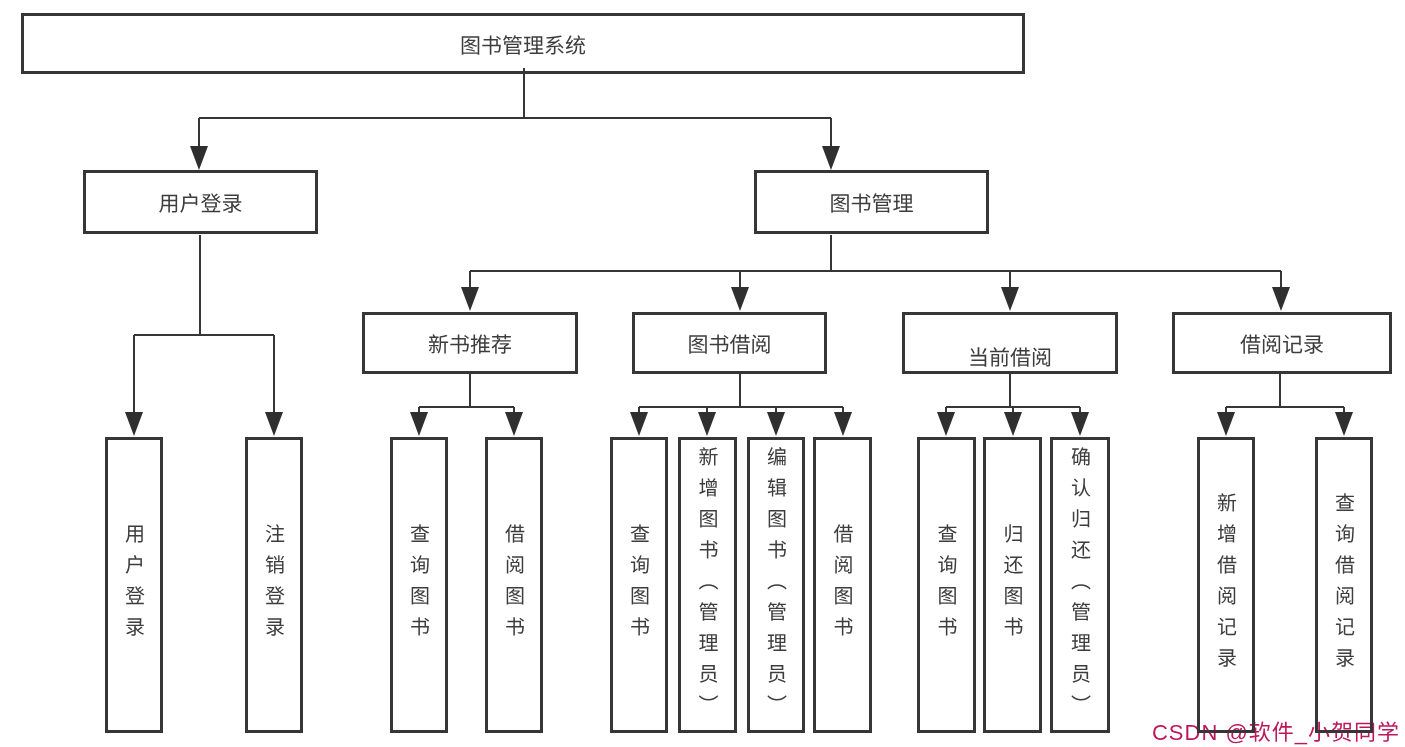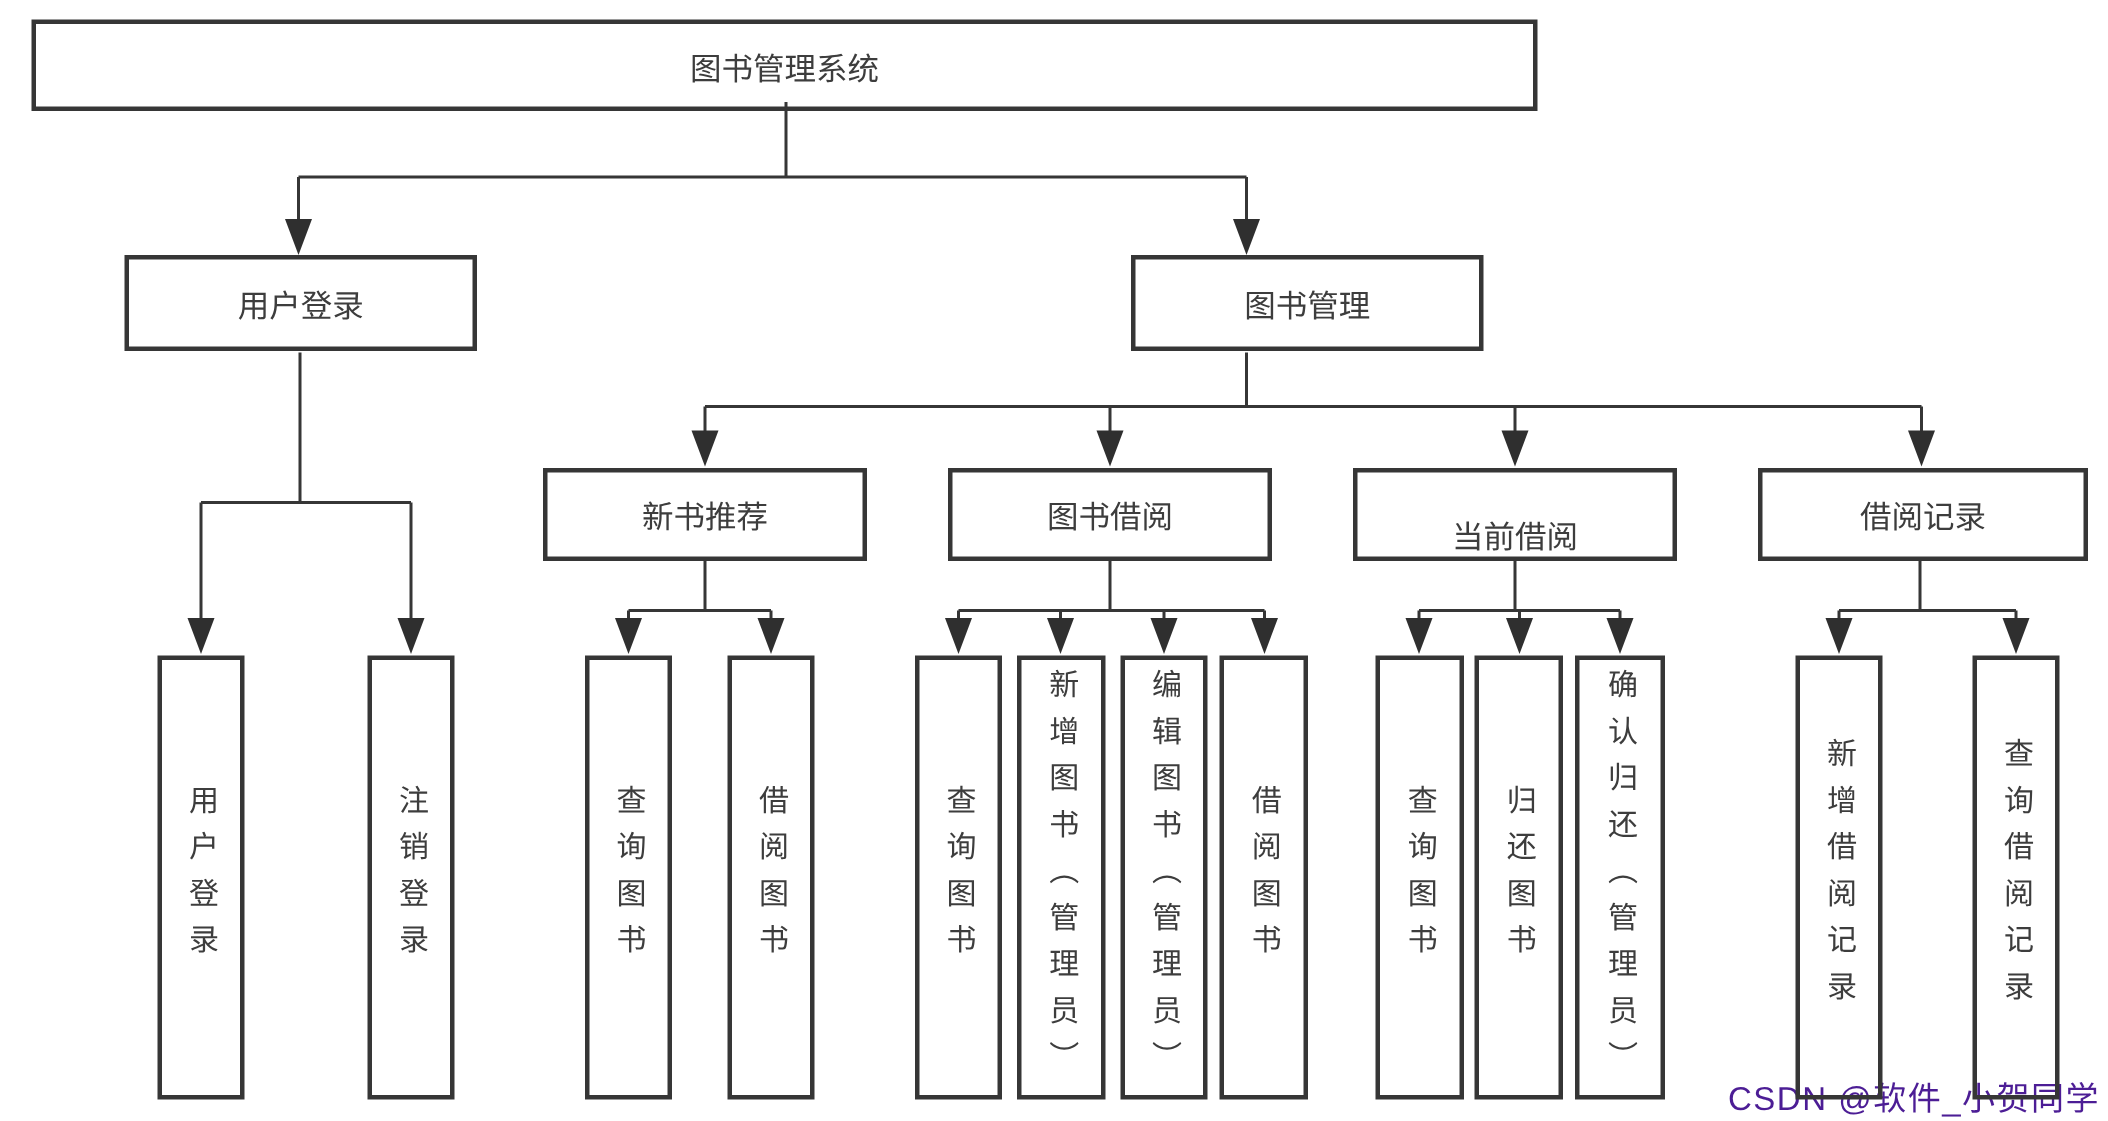--- a/index.html
+++ b/index.html
@@ -40,21 +40,21 @@
     text-orientation: mixed;
     letter-spacing: 11px;
     font-size: 20px;
     white-space: nowrap;
   }
   .watermark {
     position: absolute;
     top: 714px;
     right: 5px;
     font-size: 22px;
-    color: #4c1d95;
+    color: #be185d;
     z-index: 1;
     letter-spacing: 1px;
   }
 </style>
 </head>
 <body>
 
 <div id="stage">
 
   <svg id="connectors" width="1405" height="747" viewBox="0 0 1405 747">
@@ -84,21 +84,21 @@
   <div class="box" style="left:83px; top:170px; width:235px; height:64px;">
     <span>用户登录</span>
   </div>
   <div class="box" style="left:713px; top:170px; width:235px; height:64px;margin-left:41px;">
     <span>图书管理</span>
   </div>
 
   <div class="box" style="left:362px; top:312px; width:216px; height:62px;">
     <span>新书推荐</span>
   </div>
-  <div class="box" style="left:632px; top:312px; width:216px; height:62px;">
+  <div class="box" style="left:632px; top:312px; width:195px; height:62px;">
     <span>图书借阅</span>
   </div>
   <div class="box" style="left:902px; top:312px; width:216px; height:62px;align-items:flex-end;">
     <span>当前借阅</span>
   </div>
   <div class="box" style="left:1172px; top:312px; width:220px; height:62px;">
     <span>借阅记录</span>
   </div>
 
   <div class="box vbox" style="left:105px; top:437px; width:58px; height:296px;">

